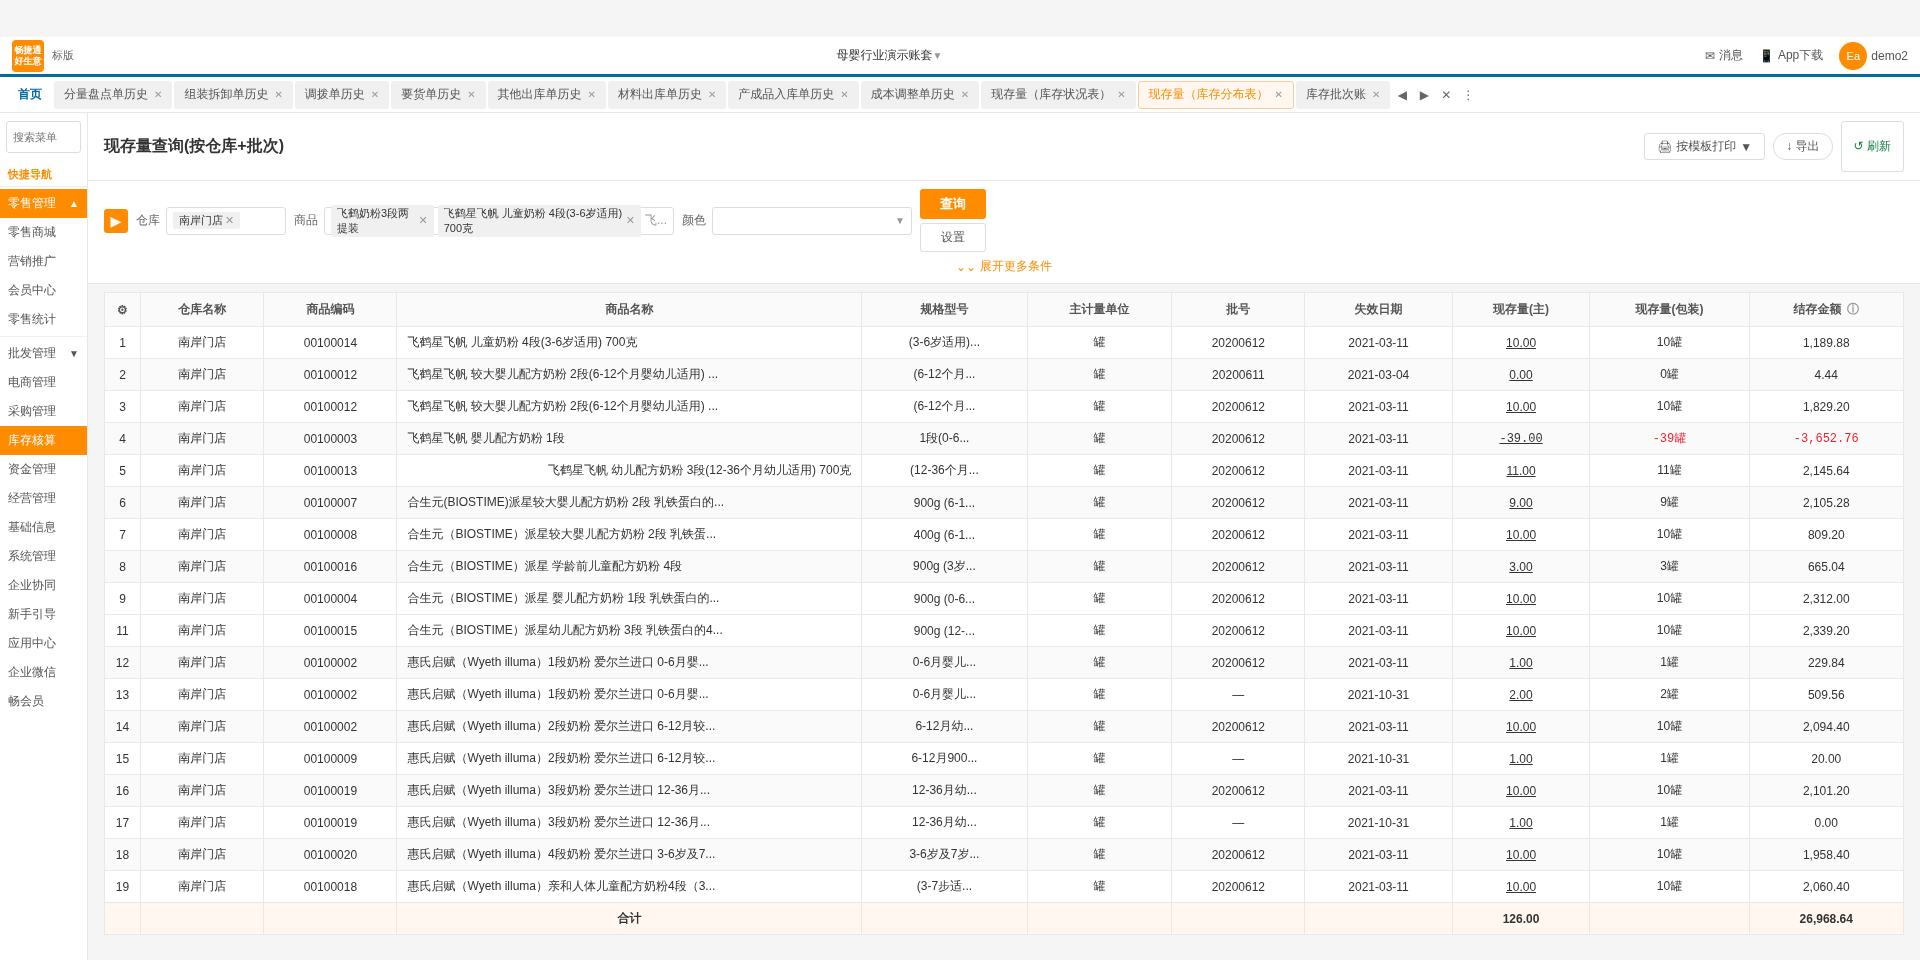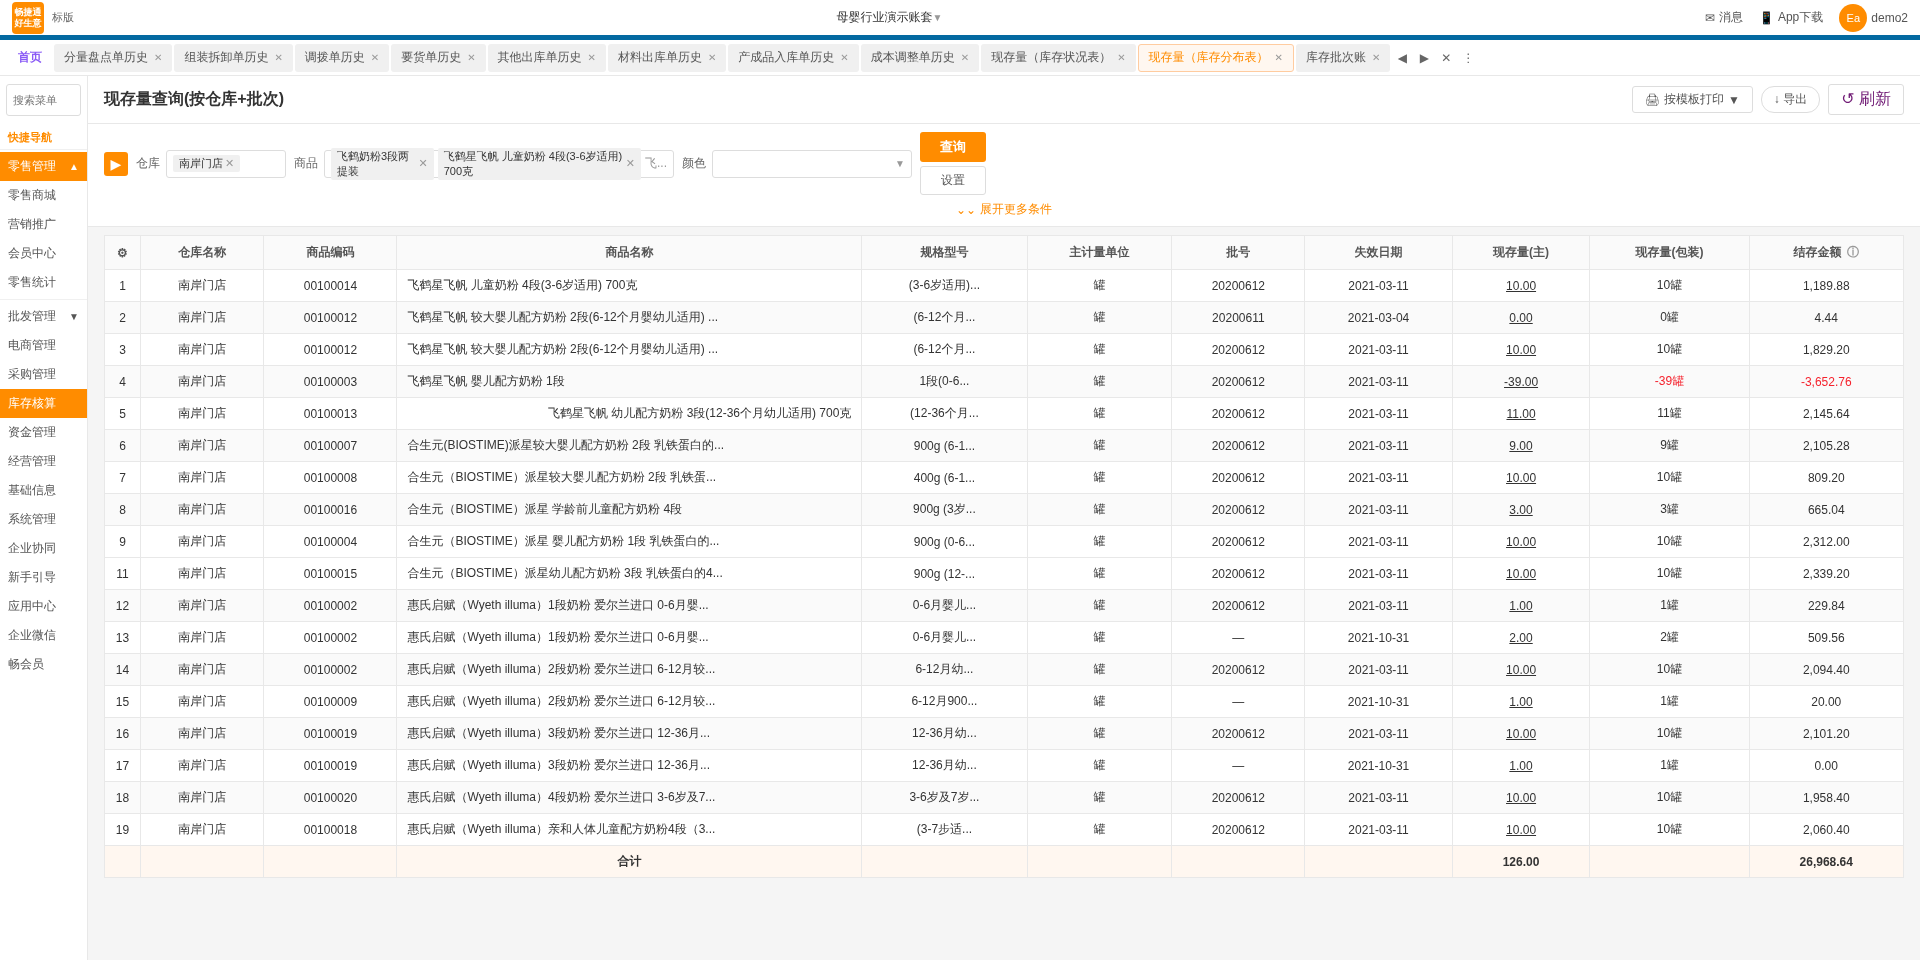--- a/index.html
+++ b/index.html
@@ -1,33 +1,33 @@
 <!DOCTYPE html>
 <html><head>
   <meta charset="utf-8">
   <style>
     * { box-sizing: border-box; margin: 0; padding: 0; }
     body { font-family: "Microsoft YaHei", Arial, sans-serif; font-size: 12px; background: #f5f5f5; color: #333; height: 960px; overflow: hidden; }
 
     
-    .top-bar { height: 40px; background: #fff; display: flex; align-items: center; padding: 0 12px; border-bottom: 5px solid #0369a1; justify-content: space-between; }
+    .top-bar { height: 40px; background: #fff; display: flex; align-items: center; padding: 0 12px; border-bottom: 3px solid #0369a1; justify-content: space-between; margin-top: 37px; }
     .logo-area { display: flex; align-items: center; gap: 8px; }
     .logo-icon { width: 32px; height: 32px; background: #ff8c00; border-radius: 4px; display: flex; align-items: center; justify-content: center; color: white; font-size: 10px; font-weight: bold; }
     .logo-text { font-size: 11px; color: #666; }
     .org-selector { display: flex; align-items: center; font-size: 12px; color: #333; cursor: pointer; }
     .top-right { display: flex; align-items: center; gap: 16px; }
     .top-right-item { display: flex; align-items: center; gap: 4px; font-size: 12px; color: #555; cursor: pointer; }
     .avatar { width: 28px; height: 28px; background: #ff8c00; border-radius: 50%; display: flex; align-items: center; justify-content: center; color: white; font-size: 11px; }
 
     
     .tab-bar { height: 36px; background: #fff; display: flex; align-items: center; padding: 0 8px; border-bottom: 1px solid #e8e8e8; overflow: hidden; gap: 2px; }
     .tab-item { height: 28px; padding: 0 10px; display: flex; align-items: center; gap: 4px; font-size: 12px; color: #555; background: #f0f0f0; border-radius: 3px; cursor: pointer; white-space: nowrap; flex-shrink: 0; }
     .tab-item.active { background: #fff7f0; color: #ff8c00; border: 1px solid #ffcca0; }
     .tab-item .close-x { color: #999; font-size: 10px; margin-left: 2px; }
-    .tab-home { color: #8b5cf6; font-weight: bold; background: none; }
+    .tab-home { color: #0369a1; font-weight: bold; background: none; }
     .tab-nav-btn { width: 20px; height: 28px; display: flex; align-items: center; justify-content: center; color: #666; cursor: pointer; flex-shrink: 0; }
 
     
     .main-layout { display: flex; height: calc(960px - 76px); }
 
     
     .sidebar { width: 88px; background: #fff; border-right: 1px solid #e8e8e8; display: flex; flex-direction: column; overflow-y: auto; }
     .sidebar-search { padding: 8px 6px; }
     .sidebar-search input { width: 100%; height: 24px; border: 1px solid #ddd; border-radius: 3px; padding: 15px 6px; font-size: 11px; }
     .sidebar-nav-label { padding: 6px 8px 2px; font-size: 11px; color: #ff8c00; font-weight: bold; cursor: pointer; }
@@ -37,21 +37,21 @@
 
     
     .content-area { flex: 1; display: flex; flex-direction: column; overflow: hidden; }
 
     
     .page-header { padding: 8px 16px; background: #fff; border-bottom: 1px solid #e8e8e8; display: flex; align-items: center; justify-content: space-between; }
     .page-title { font-size: 16px; font-weight: bold; color: #333; }
     .page-actions { display: flex; align-items: center; gap: 8px; }
     .btn-print { padding: 4px 12px; border: 1px solid #ddd; border-radius: 3px; background: #fff; color: #555; cursor: pointer; font-size: 12px; display: flex; align-items: center; gap: 4px; }
     .btn-export { padding: 4px 12px; border: 1px solid #ddd; border-radius: 13px; background: #fff; color: #555; cursor: pointer; font-size: 12px; }
-    .btn-refresh { padding: 4px 12px; border: 1px solid #ddd; border-radius: 3px; background: #fff; color: #701a75; cursor: pointer; font-size: 16px; }
+    .btn-refresh { padding: 16px 12px; border: 1px solid #ddd; border-radius: 3px; background: #fff; color: #15803d; cursor: pointer; font-size: 12px; }
 
     
     .filter-bar { padding: 8px 16px; background: #fff; border-bottom: 1px solid #e8e8e8; }
     .filter-row { display: flex; align-items: center; gap: 8px; flex-wrap: wrap; }
     .filter-group { display: flex; align-items: center; gap: 6px; }
     .filter-label { font-size: 12px; color: #666; white-space: nowrap; }
     .filter-tag-group { display: flex; align-items: center; gap: 4px; min-width: 120px; max-width: 280px; border: 1px solid #ddd; border-radius: 3px; padding: 2px 6px; background: #fff; height: 28px; }
     .filter-tag { background: #f0f0f0; padding: 1px 6px; border-radius: 2px; font-size: 11px; display: flex; align-items: center; gap: 2px; }
     .filter-tag .tag-close { color: #999; cursor: pointer; }
     .filter-dots { color: #999; font-size: 12px; cursor: pointer; }
@@ -62,21 +62,21 @@
     .filter-expand-btn { background: #ff8c00; color: white; border: none; border-radius: 3px; width: 24px; height: 24px; cursor: pointer; font-size: 14px; display: flex; align-items: center; justify-content: center; }
 
     
     .table-wrapper { flex: 1; overflow: auto; padding: 0 16px 16px; background: #f5f5f5; }
     table { width: 100%; border-collapse: collapse; background: #fff; margin-top: 8px; }
     thead tr { background: #fafafa; }
     th { padding: 8px 10px; font-size: 12px; color: #555; font-weight: 600; border: 1px solid #e8e8e8; text-align: center; white-space: nowrap; }
     td { padding: 7px 10px; font-size: 12px; color: #333; border: 1px solid #e8e8e8; text-align: center; white-space: nowrap; }
     .row-even td { background: #fafafa; }
     .row-odd td { background: #fff; }
-    .negative { color: #f5222d; }
+    .negative { color: #f5222d; font-family: Liberation Mono, monospace; }
     .underline-link { text-decoration: underline; color: #333; cursor: pointer; }
     .footer-row td { background: #fff7f0; font-weight: bold; }
     .info-icon { color: #999; cursor: pointer; margin-left: 2px; }
 
     
     ::-webkit-scrollbar { width: 6px; height: 6px; }
     ::-webkit-scrollbar-track { background: #f1f1f1; }
     ::-webkit-scrollbar-thumb { background: #ccc; border-radius: 3px; }
 
     .dropdown-arrow { font-size: 10px; color: #999; }

